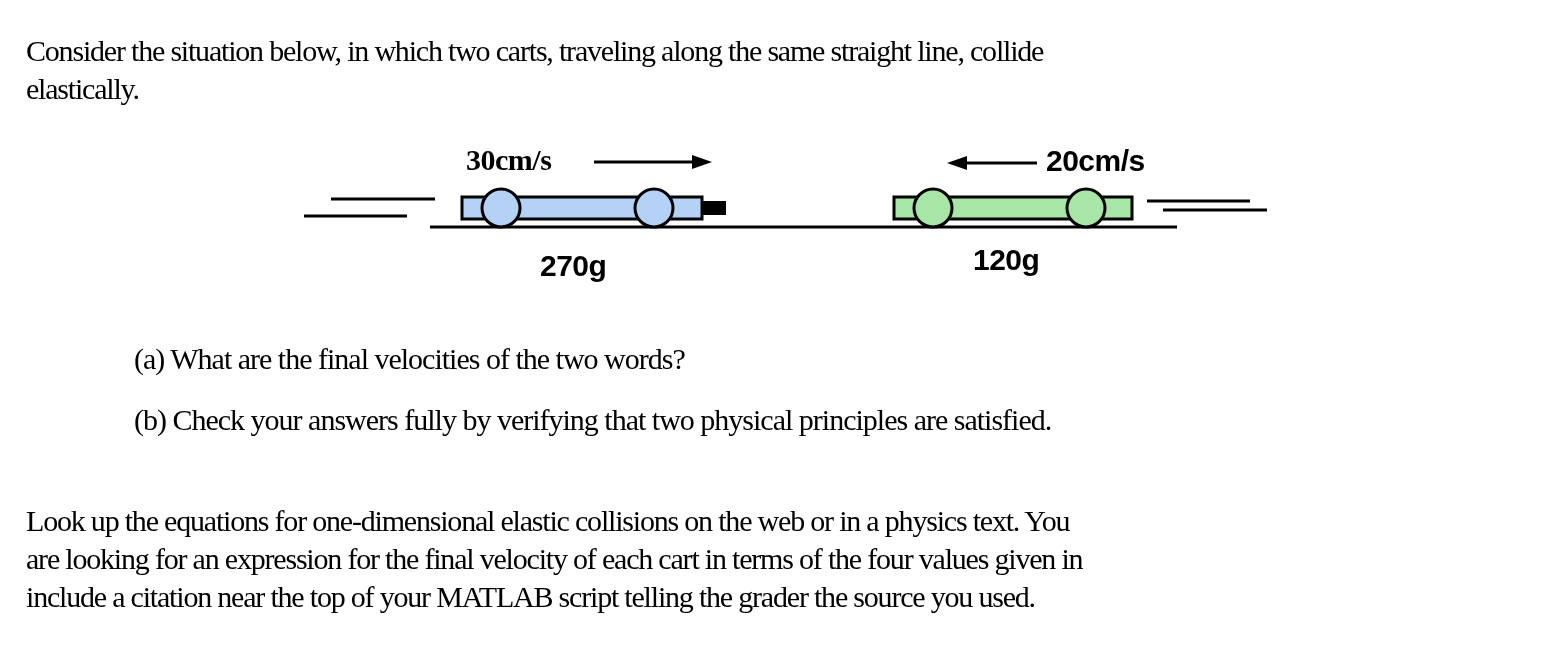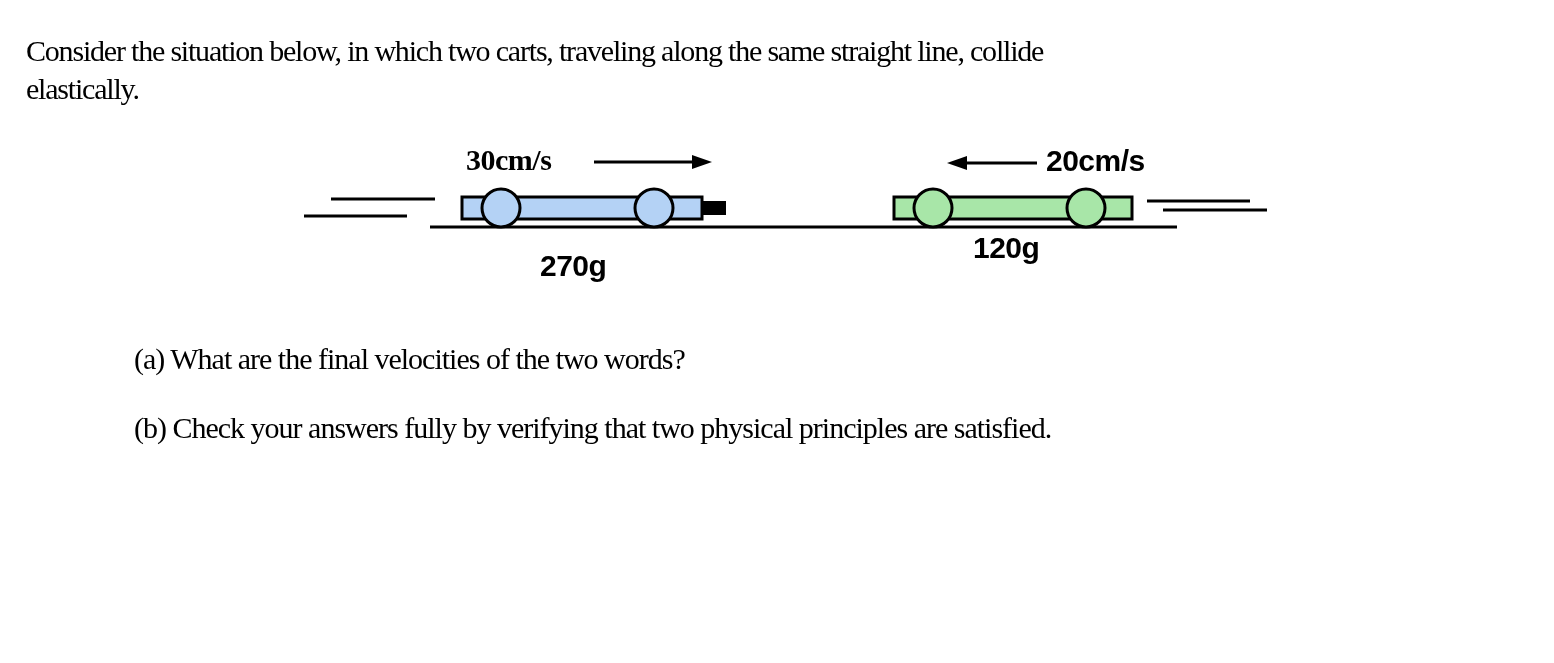--- a/index.html
+++ b/index.html
@@ -1,21 +1,21 @@
 <!DOCTYPE html>
 <html><head>
 <meta charset="utf-8">
 <style>
   html, body { margin: 0; padding: 0; background: #ffffff; }
   body { width: 1554px; height: 663px; position: relative; overflow: hidden; font-family: "DejaVu Serif", "Liberation Serif", serif; color: #000; }
   .para { position: absolute; left: 26px; font-size: 30px; line-height: 38px; letter-spacing: -1.2px; font-family: "Liberation Serif", serif; transform-origin: left top; }
   .para .line { display: block; white-space: nowrap; }
   #intro { top: 16px; transform: scaleX(1.0); margin-top: 16px; }
   #q-a { position: absolute; left: 134px; top: 342px; font-family: "Liberation Serif", serif; font-size: 30px; letter-spacing: -1px; white-space: nowrap; }
-  #q-b { position: absolute; left: 134px; top: 403px; font-family: "Liberation Serif", serif; font-size: 30px; letter-spacing: -1px; white-space: nowrap; margin-top: 8px; }
+  #q-b { position: absolute; left: 134px; top: 403px; font-family: "Liberation Serif", serif; font-size: 30px; letter-spacing: -1px; white-space: nowrap; }
   #outro { top: 502px; }
   .diagram { position: absolute; left: 0; top: 0; }
   .lbl { font-family: "Liberation Sans", sans-serif; font-weight: bold; font-size: 30px; position: absolute; white-space: nowrap; letter-spacing: -0.5px; }
 </style>
 </head>
 <body>
 
 <div class="para" id="intro">
   <span class="line">Consider the situation below, in which two carts, traveling along the same straight line, collide</span>
   <span class="line">elastically.</span>
@@ -43,20 +43,23 @@
 
     <line x1="963" y1="163" x2="1037" y2="163" stroke="#000" stroke-width="3"></line>
     <polygon points="947,163 967,156 967,170" fill="#000"></polygon>
 
     <line x1="1147" y1="201" x2="1250" y2="201" stroke="#000" stroke-width="3"></line>
     <line x1="1163" y1="210" x2="1267" y2="210" stroke="#000" stroke-width="3"></line>
   </svg>
   <span class="lbl" style="left:466px; top:143px;font-family:Liberation Serif, serif;">30cm/s</span>
   <span class="lbl" style="left:540px; top:249px;">270g</span>
   <span class="lbl" style="left:1046px; top:144px;">20cm/s</span>
-  <span class="lbl" style="left:973px; top:231px;">120g</span>
+  <span class="lbl" style="left:973px; top:243px;">120g</span>
 </div>
 
 <div id="q-a">(a) What are the final velocities of the two words?</div>
 <div id="q-b">(b) Check your answers fully by verifying that two physical principles are satisfied.</div>
 
 <div class="para" id="outro">
+  <span class="line">Look up the equations for one-dimensional elastic collisions on the web or in a physics text.  You</span>
+  <span class="line">are looking for an expression for the final velocity of each cart in terms of the four values given in</span>
+  <span class="line">include a citation near the top of your MATLAB script telling the grader the source you used.</span>
 </div>
 
 </body></html>

